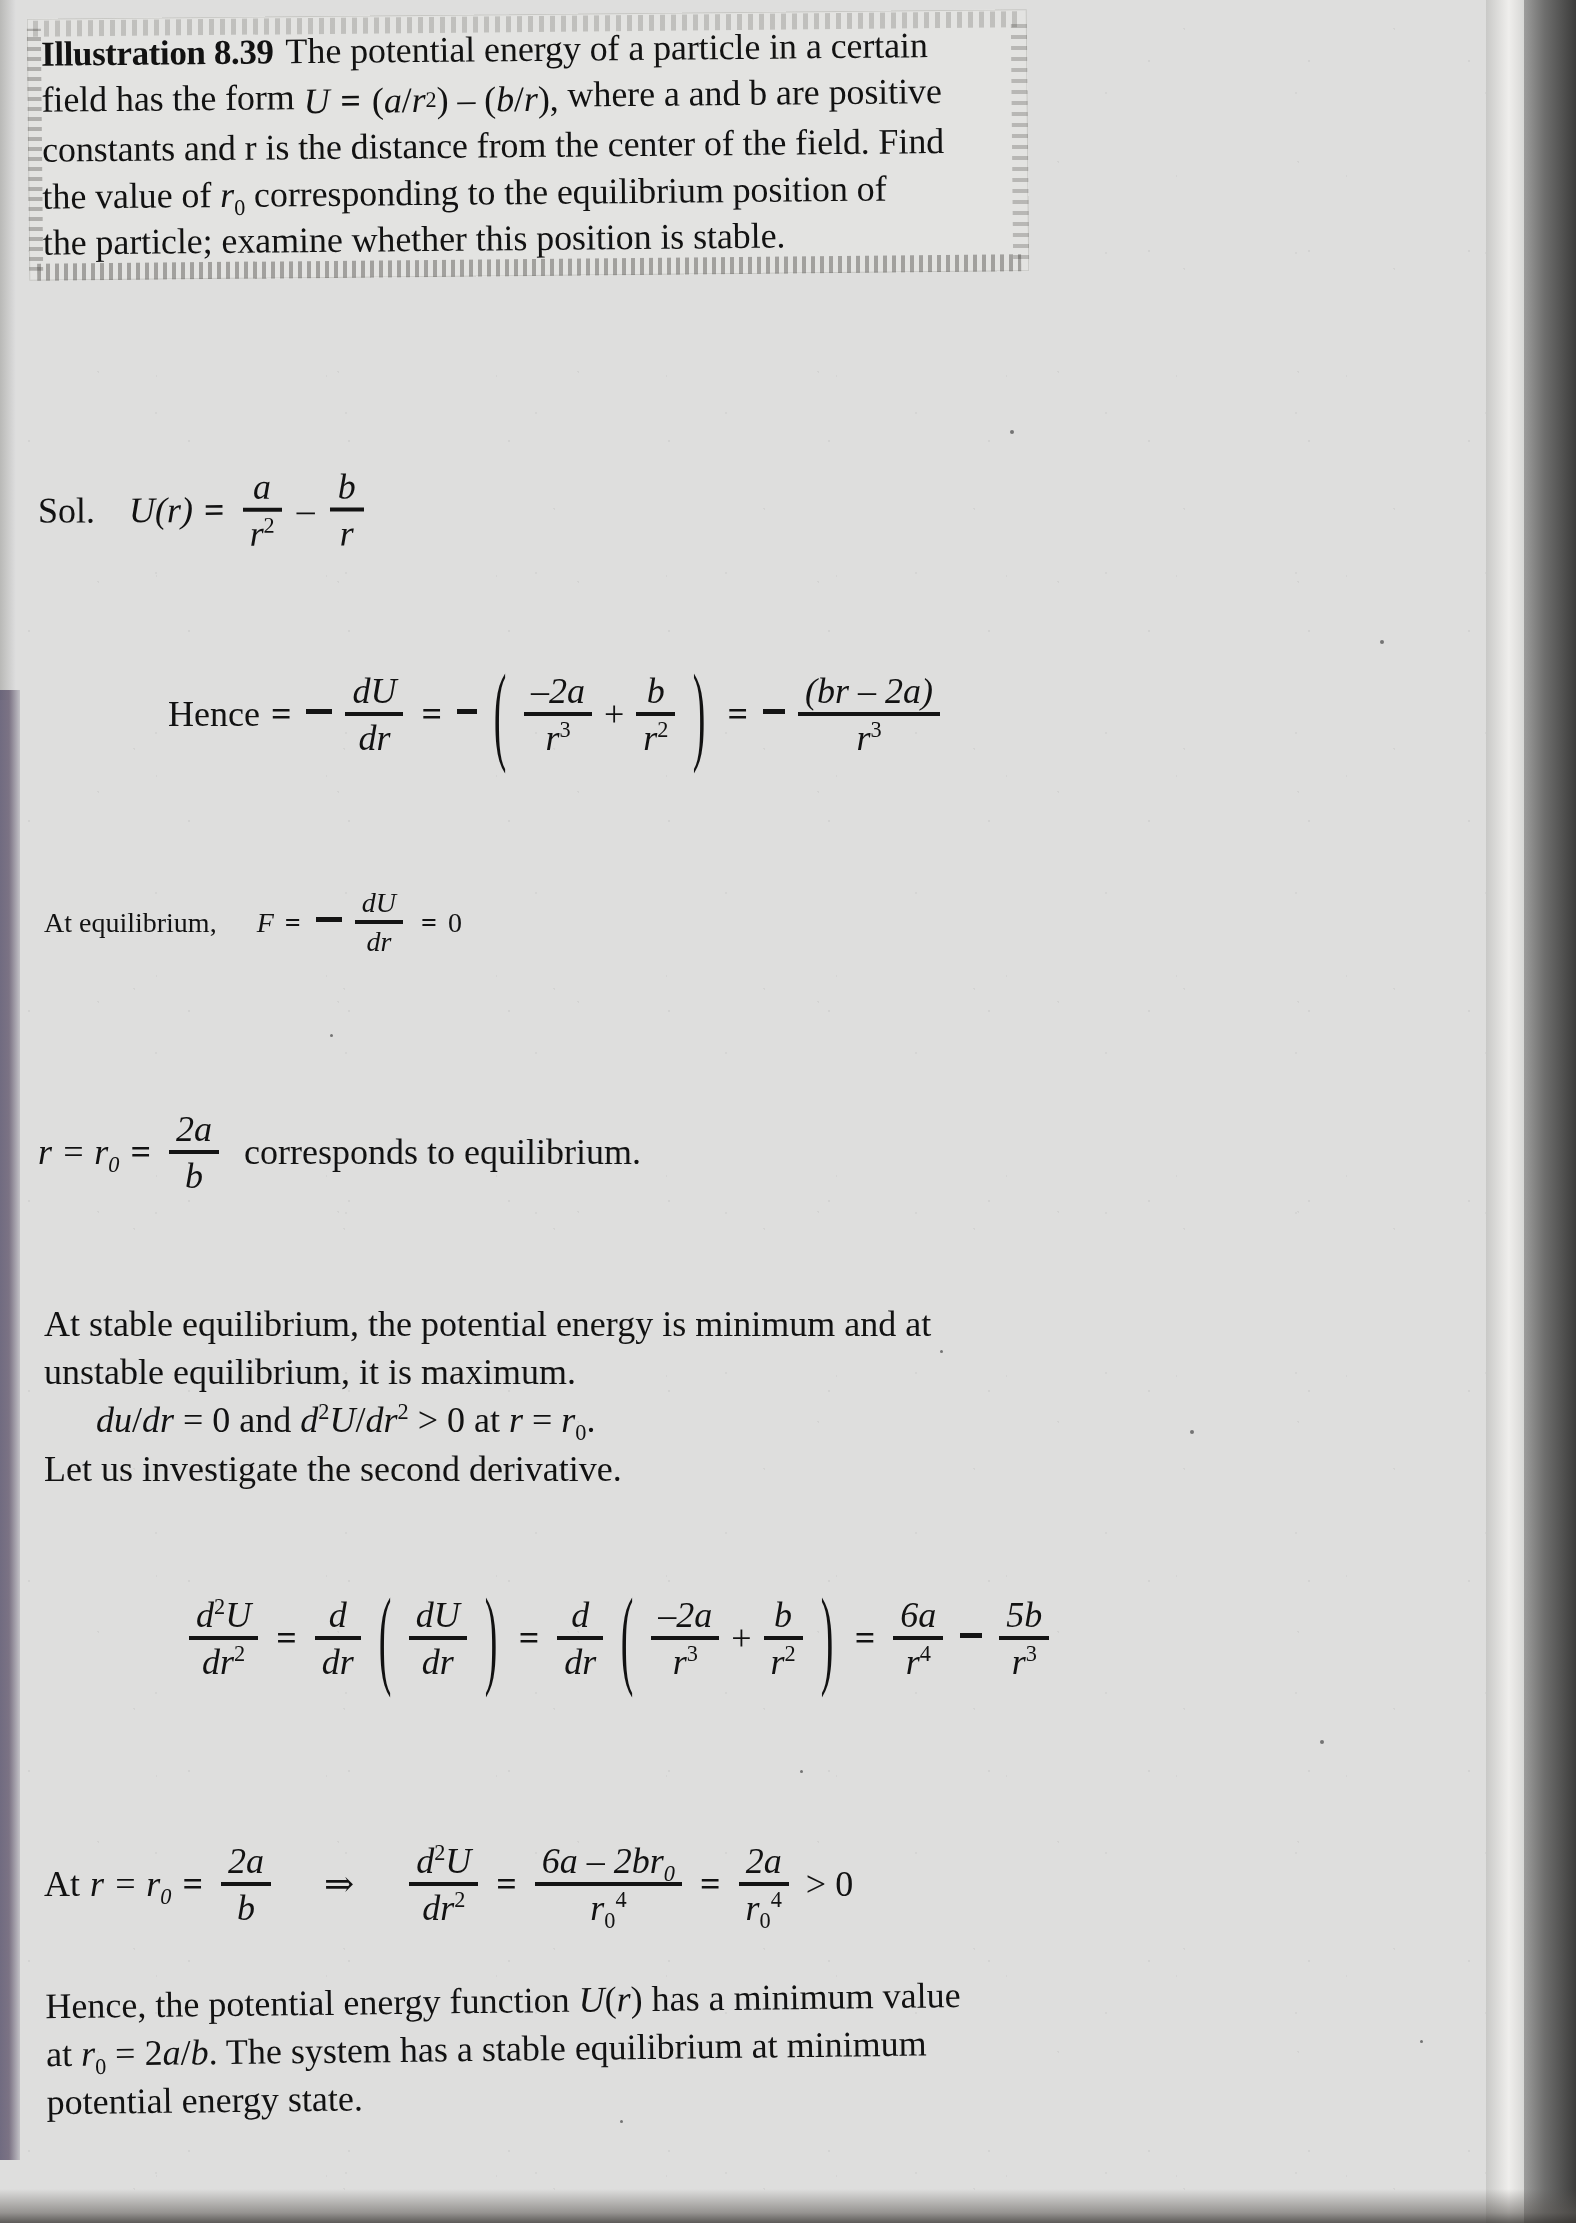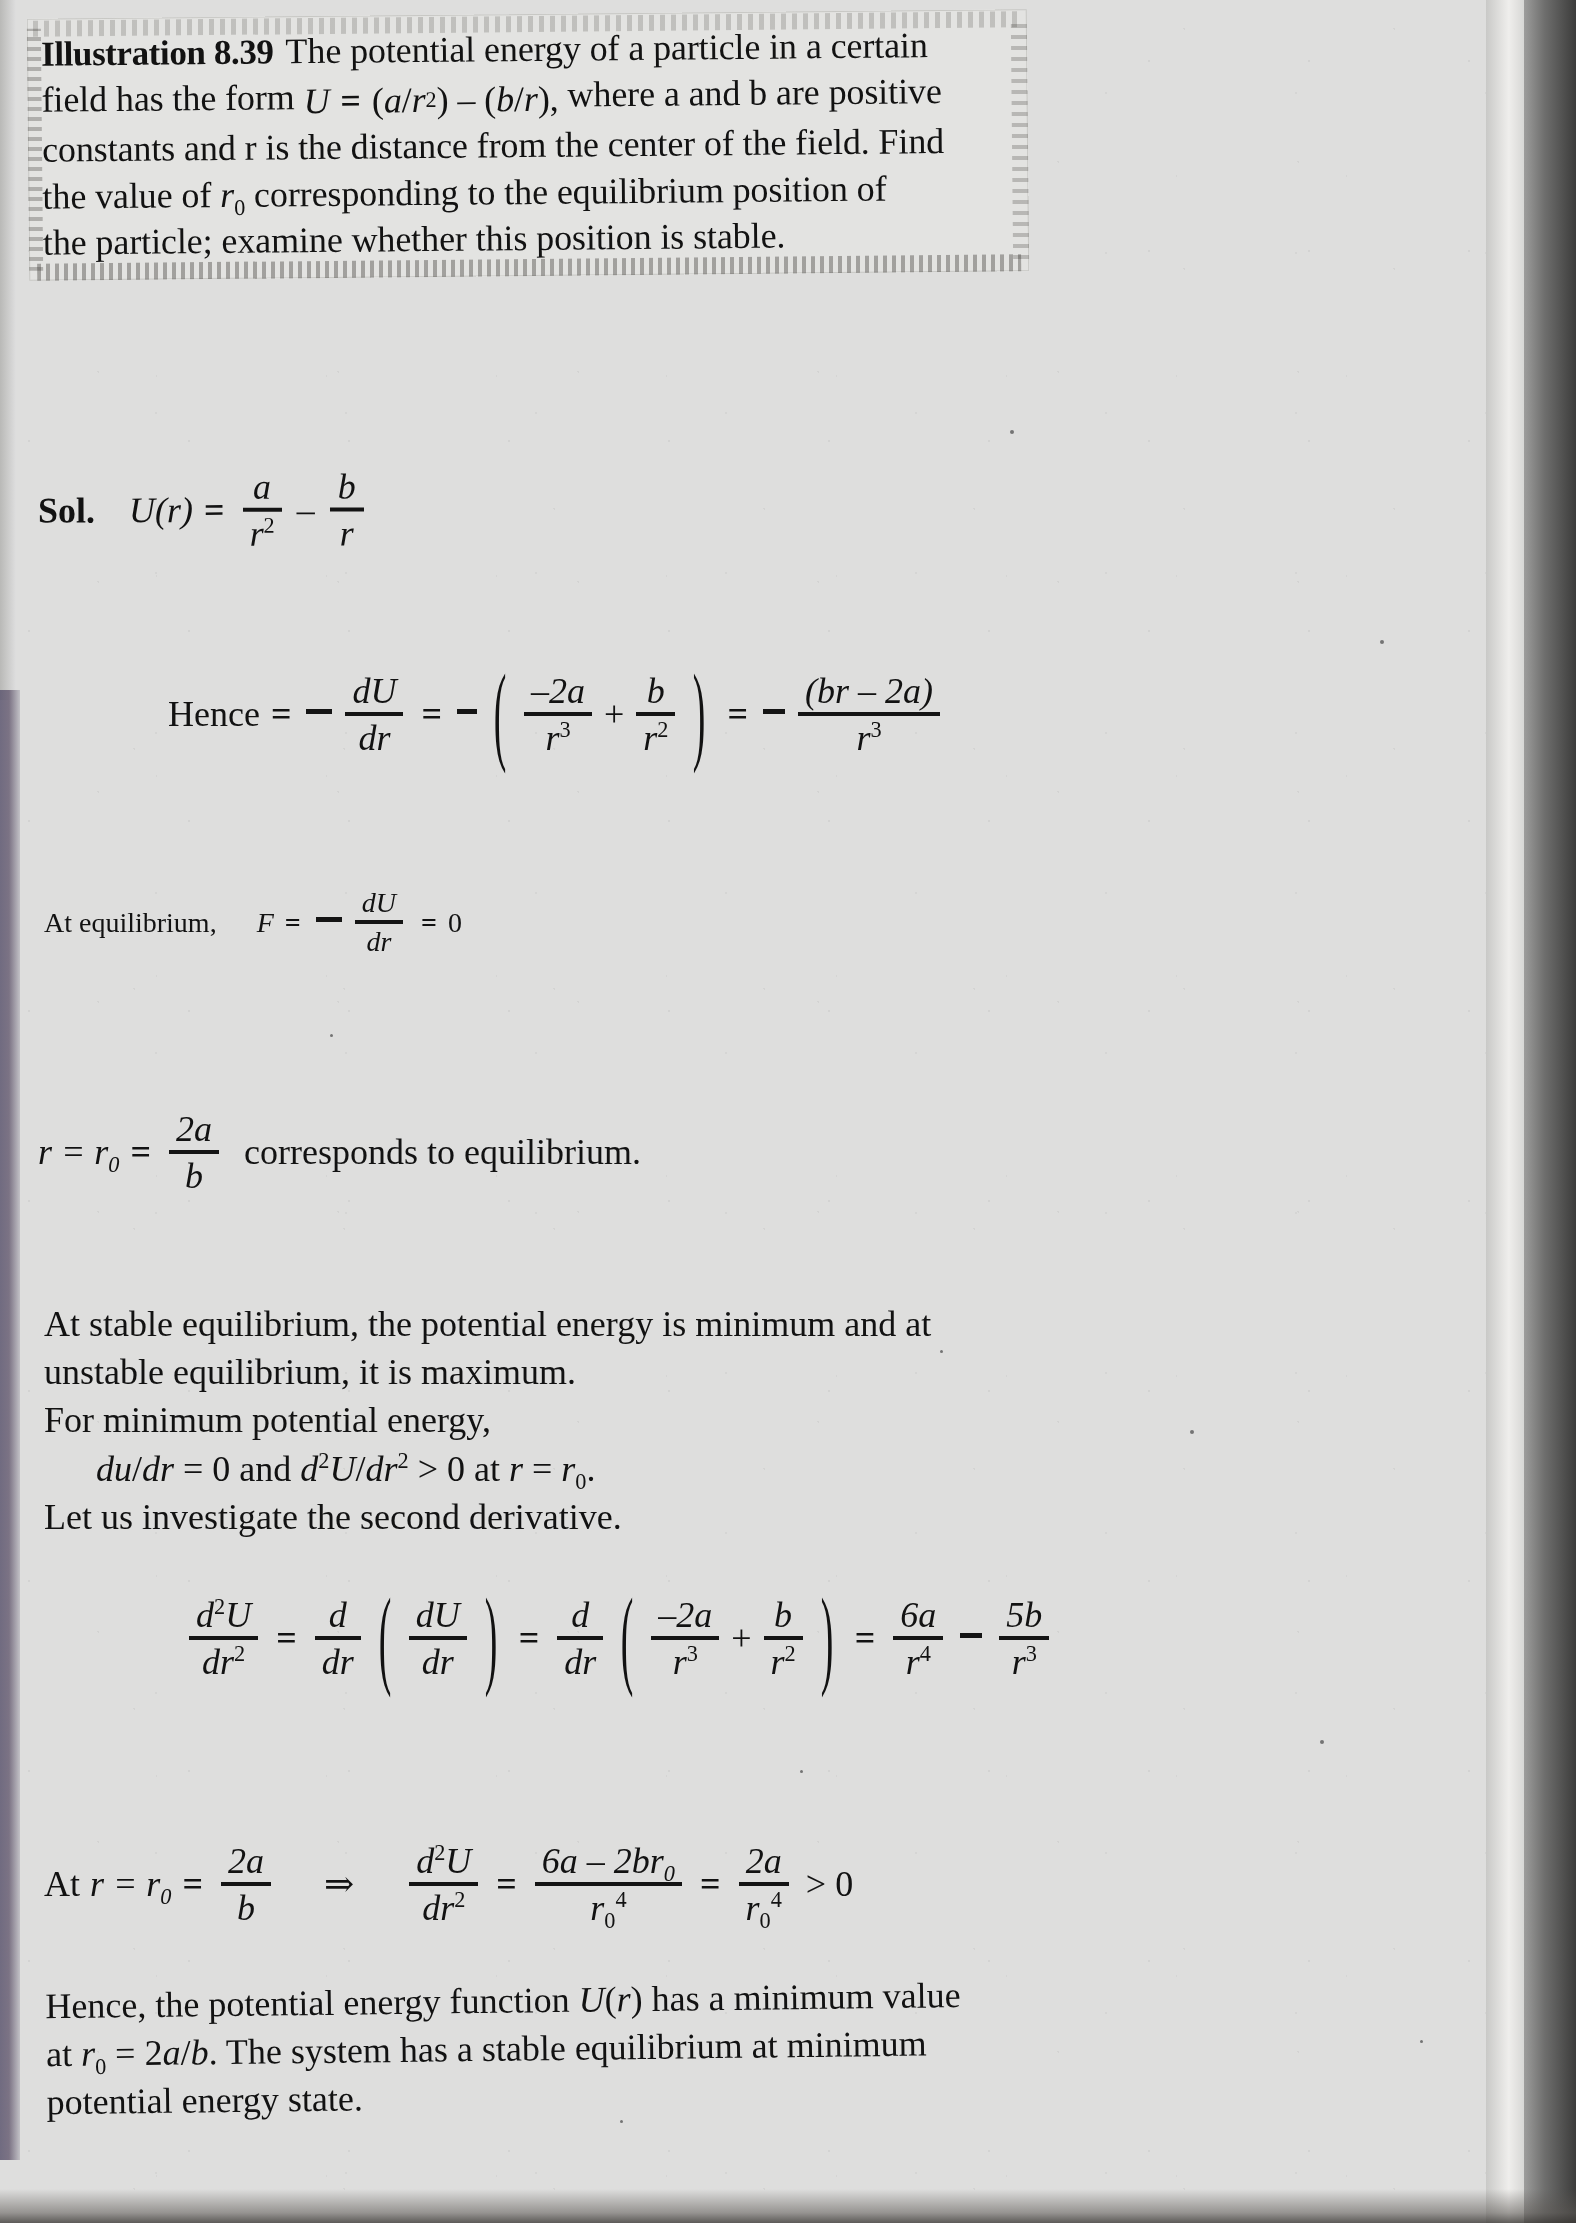--- a/index.html
+++ b/index.html
@@ -99,21 +99,21 @@
     position: absolute;
     font-size: 36px;
     line-height: 1.25;
     white-space: nowrap;
   }
   .blk {
     position: absolute;
     font-size: 36px;
     line-height: 1.34;
   }
-  .bold { font-weight: bold; }
+  .bold { font-weight: normal; }
   i, .it { font-style: italic; }
 
   
   .mrow { display: inline-flex; align-items: center; vertical-align: middle; }
   .mrow > * { flex: none; }
   .frac {
     display: inline-flex;
     flex-direction: column;
     align-items: center;
     vertical-align: middle;
@@ -262,21 +262,20 @@
         <span class="bar"></span>
         <span class="den it">b</span>
       </span>
       <span class="txt-sp">corresponds to equilibrium.</span>
     </span>
   </div>
 
   <div class="blk" style="left:44px; top:1272px; width:1010px;margin-top:28px;">
     <div>At stable equilibrium, the potential energy is minimum and at</div>
     <div>unstable equilibrium, it is maximum.</div>
-    <div>For minimum potential energy,</div>
     <div style="margin-left:52px;">
       <span class="it">du</span>/<span class="it">dr</span> = 0 and <span class="it">d</span><sup>2</sup><span class="it">U</span>/<span class="it">dr</span><sup>2</sup> &gt; 0 at <span class="it">r</span> = <span class="it">r</span><sub>0</sub>.
     </div>
     <div>Let us investigate the second derivative.</div>
   </div>
 
   <div class="line" style="left:182px; top:1596px;">
     <span class="mrow" style="font-size:36px;">
       <span class="frac">
         <span class="num"><i>d</i><sup>2</sup><i>U</i></span>

